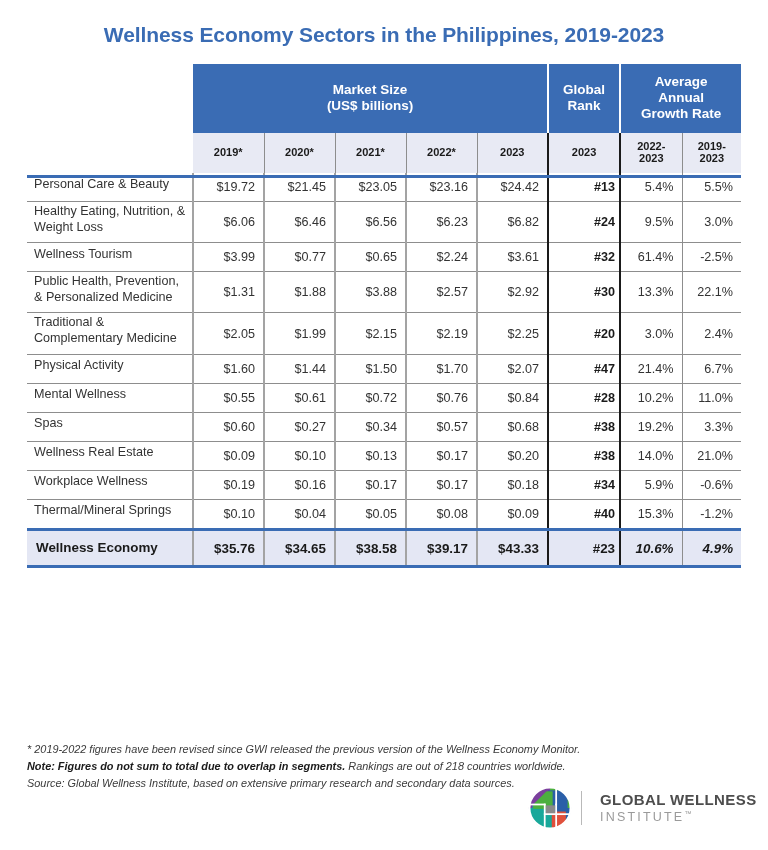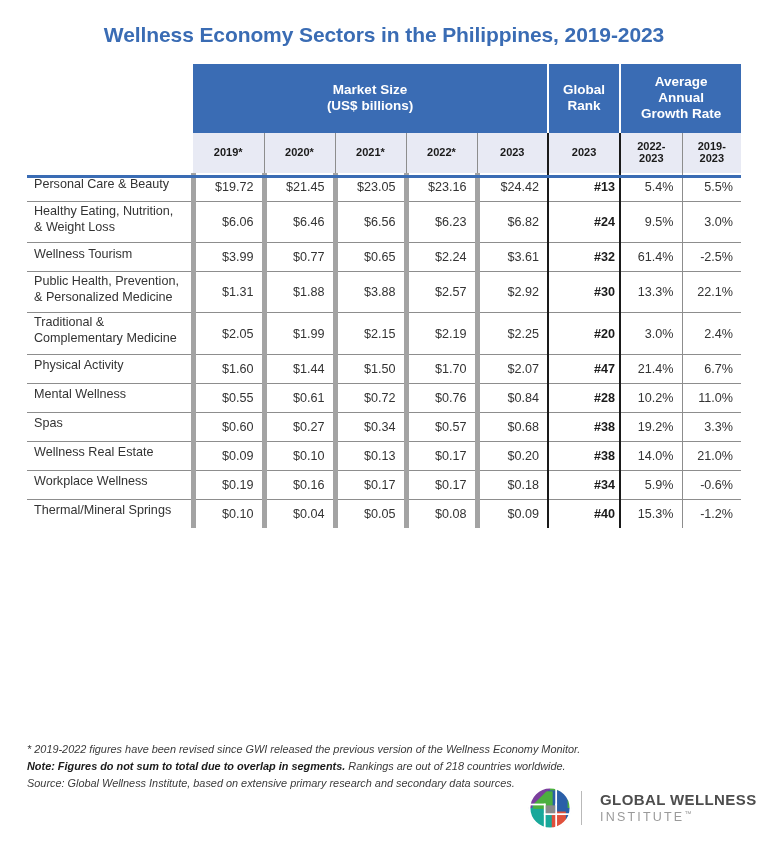--- a/index.html
+++ b/index.html
@@ -87,21 +87,21 @@
     color: #333333;
     border-top: 1px solid #8d8d8d;
     vertical-align: middle;
   }
   td.num {
     text-align: right;
     padding: 7px 8px 7px 4px;
     font-size: 12.6px;
     color: #333333;
     border-top: 1px solid #8d8d8d;
-    border-left: 5px solid #a3a3a3;
+    border-left: 2px solid #a3a3a3;
     vertical-align: middle;
     white-space: nowrap;
     margin-left: 19px;
   }
   td.rank {
     text-align: right;
     padding: 7px 4px;
     font-size: 12.6px;
     font-weight: bold;
     color: #1a1a1a;
@@ -354,20 +354,31 @@
             <td class="lbl">Thermal/Mineral Springs</td>
             <td class="num">$0.10</td>
             <td class="num">$0.04</td>
             <td class="num">$0.05</td>
             <td class="num">$0.08</td>
             <td class="num">$0.09</td>
             <td class="rank">#40</td>
             <td class="growth thick">15.3%</td>
             <td class="growth">-1.2%</td>
           </tr>
+          <tr class="total">
+            <td class="lbl">Wellness Economy</td>
+            <td class="num">$35.76</td>
+            <td class="num">$34.65</td>
+            <td class="num">$38.58</td>
+            <td class="num">$39.17</td>
+            <td class="num">$43.33</td>
+            <td class="rank">#23</td>
+            <td class="growth thick">10.6%</td>
+            <td class="growth">4.9%</td>
+          </tr>
         </tbody>
     </table>
   </div>
 
   <div class="rule-blue" id="rule-top-body"></div>
 
   <div class="notes">
     <div>* 2019-2022 figures have been revised since GWI released the previous version of the Wellness Economy Monitor.</div>
     <div><span class="n-bold">Note: Figures do not sum to total due to overlap in segments.</span><span> Rankings are out of 218 countries worldwide.</span></div>
     <div>Source: Global Wellness Institute, based on extensive primary research and secondary data sources.</div>

